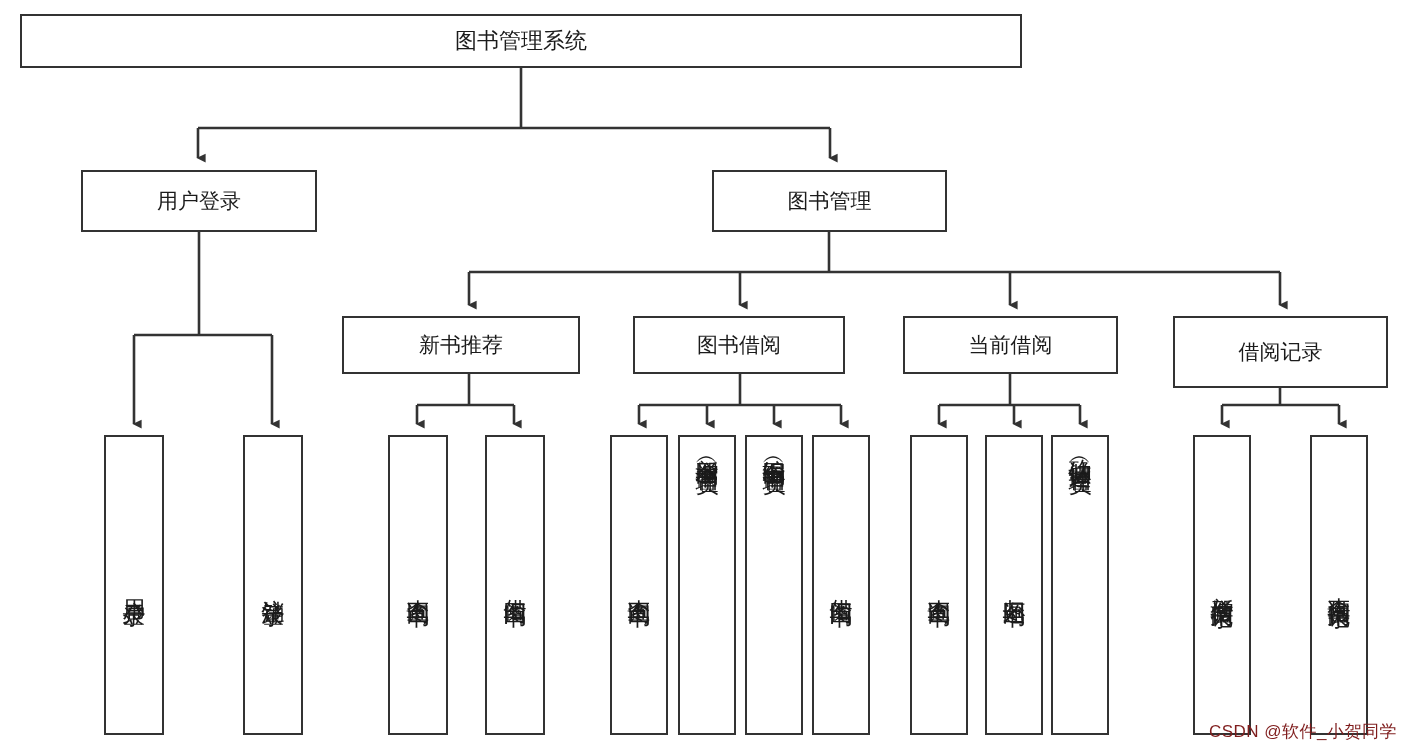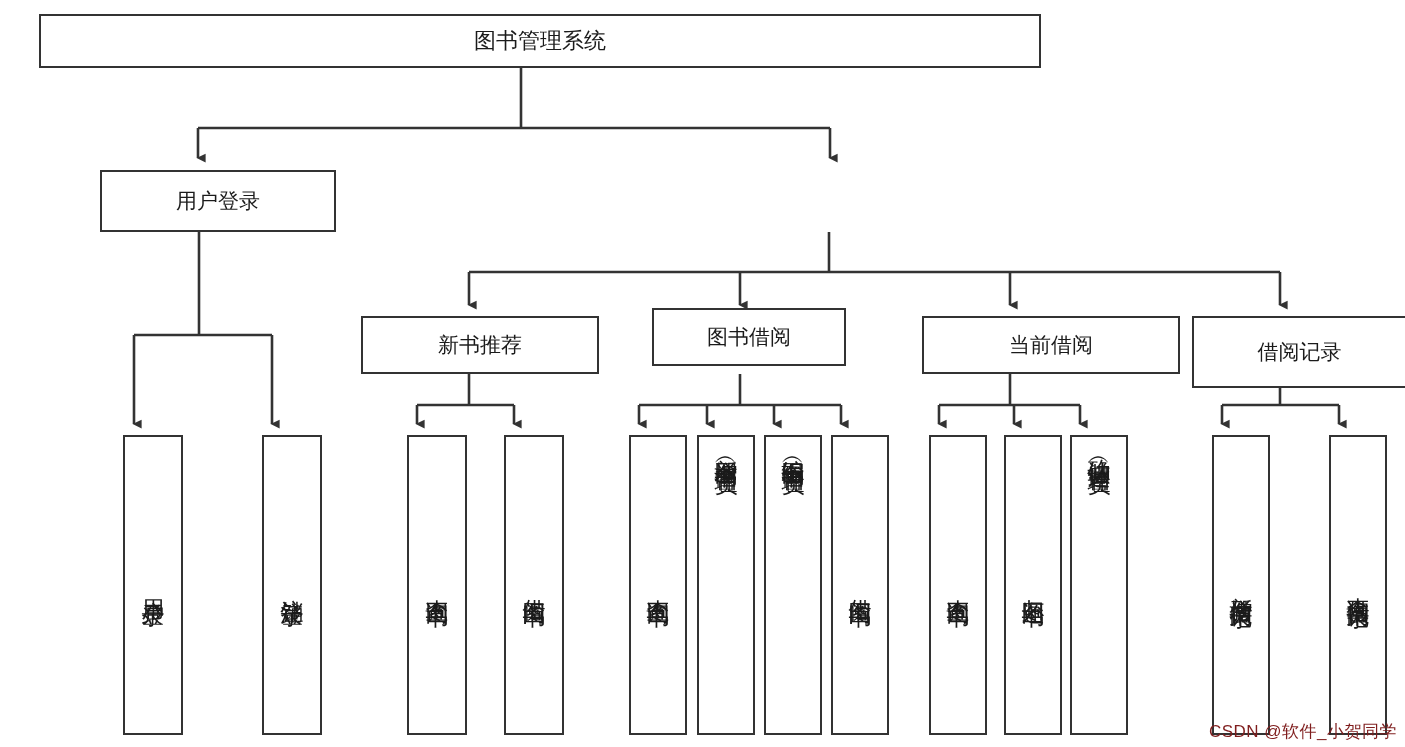--- a/index.html
+++ b/index.html
@@ -27,21 +27,20 @@
   }
   .node {
     position: absolute;
     box-sizing: border-box;
     background: #ffffff;
     border: 2px solid #333333;
     display: flex;
     align-items: center;
     justify-content: center;
     color: #1b1b1b;
-    margin-left: 19px;
   }
   .node-label {
     display: block;
     text-align: center;
     line-height: 1.18;
     white-space: nowrap;
   }
   .node.horizontal .node-label {
     font-size: 21px;
   }
@@ -131,28 +130,31 @@
     </g>
   </svg>
 
   <div class="node root horizontal" style="left:20px; top:14px; width:1002px; height:54px;">
     <span class="node-label">图书管理系统</span>
   </div>
 
   <div class="node horizontal" style="left:81px; top:170px; width:236px; height:62px;">
     <span class="node-label">用户登录</span>
   </div>
+  <div class="node horizontal" style="left:712px; top:170px; width:235px; height:62px;">
+    <span class="node-label">图书管理</span>
+  </div>
 
   <div class="node horizontal" style="left:342px; top:316px; width:238px; height:58px;">
     <span class="node-label">新书推荐</span>
   </div>
-  <div class="node horizontal" style="left:633px; top:308px; width:194px; height:58px;">
+  <div class="node horizontal" style="left:633px; top:316px; width:212px; height:58px;">
     <span class="node-label">图书借阅</span>
   </div>
-  <div class="node horizontal" style="left:903px; top:316px; width:258px; height:58px;">
+  <div class="node horizontal" style="left:903px; top:316px; width:215px; height:58px;">
     <span class="node-label">当前借阅</span>
   </div>
   <div class="node horizontal" style="left:1173px; top:316px; width:215px; height:72px;">
     <span class="node-label">借阅记录</span>
   </div>
 
   <div class="node vertical centered" style="left:104px; top:435px; width:60px; height:300px;">
     <span class="node-label">用户登录</span>
   </div>
   <div class="node vertical centered" style="left:243px; top:435px; width:60px; height:300px;">

